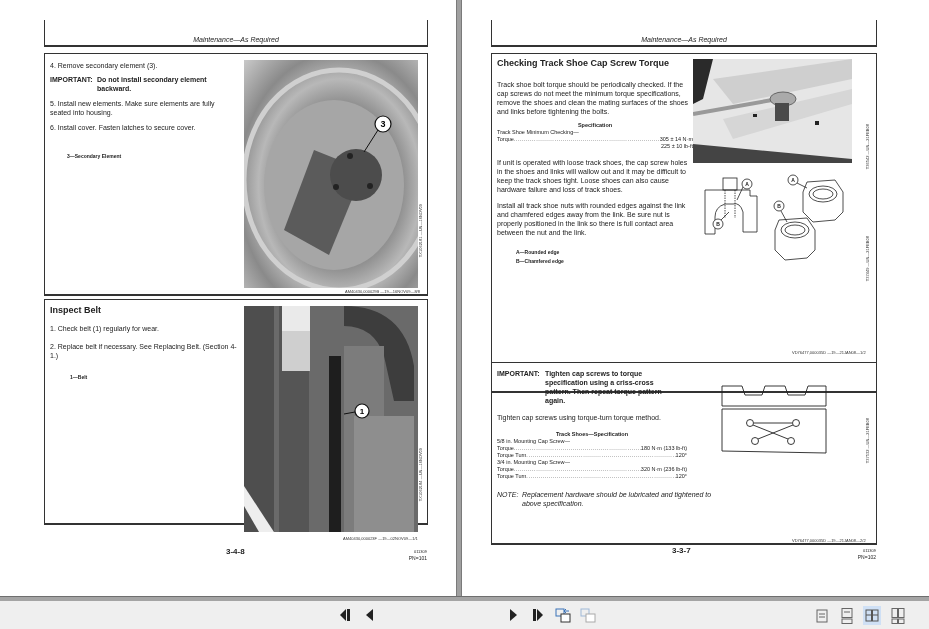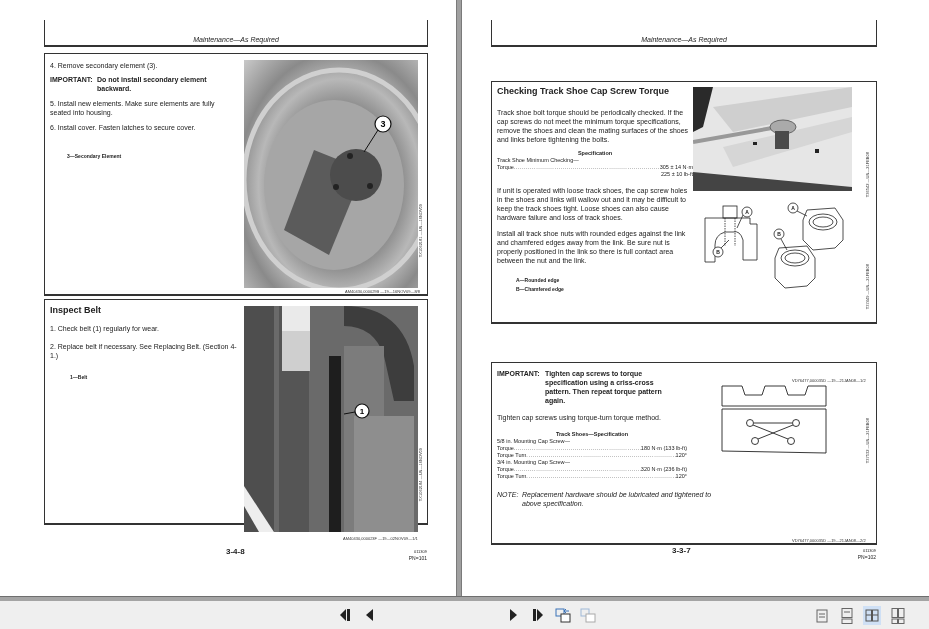--- a/index.html
+++ b/index.html
@@ -103,21 +103,21 @@
     </div>
   </div>
 
   <div class="gutter"></div>
 
   <div class="page right">
     <div class="hdr" style="left:29px; top:20px; width:386px;">
       <span>Maintenance—As Required</span>
     </div>
 
-    <div class="box" style="left:29px; top:53px; width:386px; height:243px;margin-top:28px;">
+    <div class="box" style="left:29px; top:53px; width:386px; height:340px;">
       <div class="txt h" style="left:5px; top:5px;">Checking Track Shoe Cap Screw Torque</div>
       <div class="txt" style="left:5px; top:26px; width:196px;">Track shoe bolt torque should be periodically checked. If the cap screws do not meet the minimum torque specifications, remove the shoes and clean the mating surfaces of the shoes and links before tightening the bolts.</div>
       <div class="spec" style="left:5px; top:68px; width:196px;">
         <div style="text-align:center; font-weight:bold;">Specification</div>
         <div>Track Shoe Minimum Checking—</div>
         <div class="row">
           <span>Torque</span>
           <span class="dots"></span>
           <span>305 ± 14 N·m</span>
         </div>

